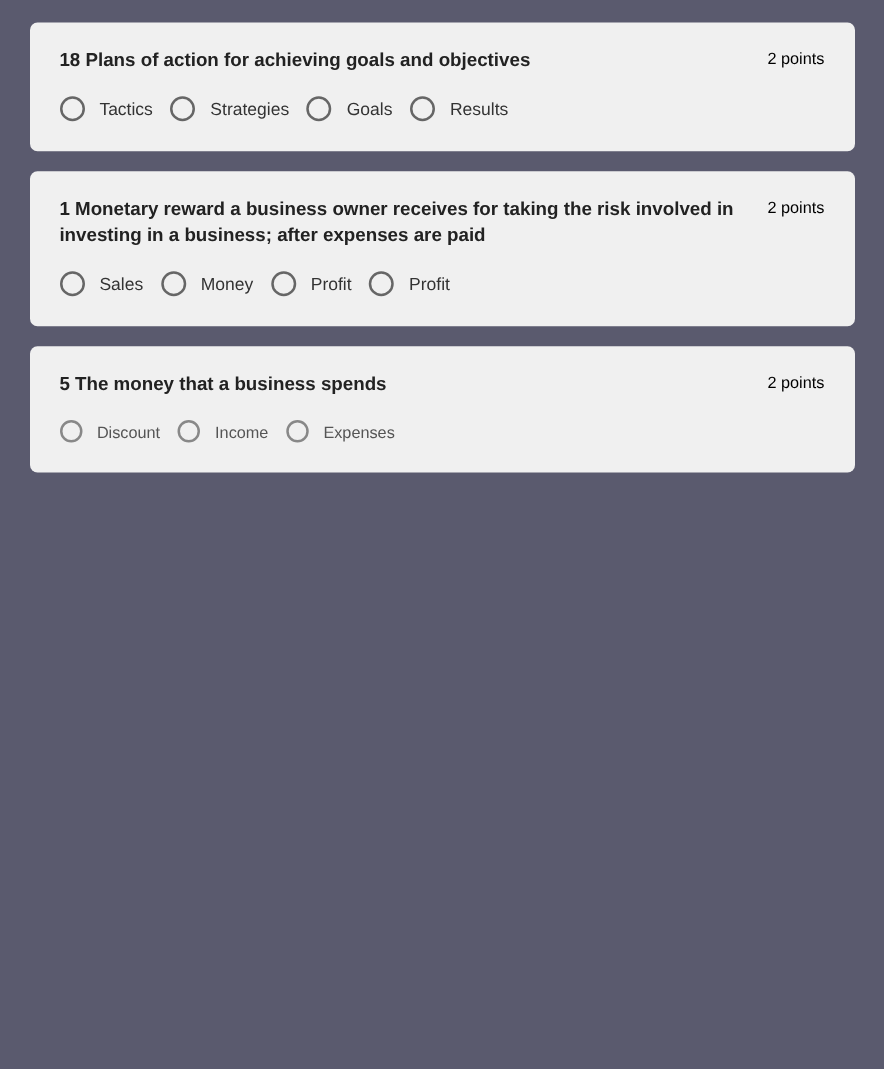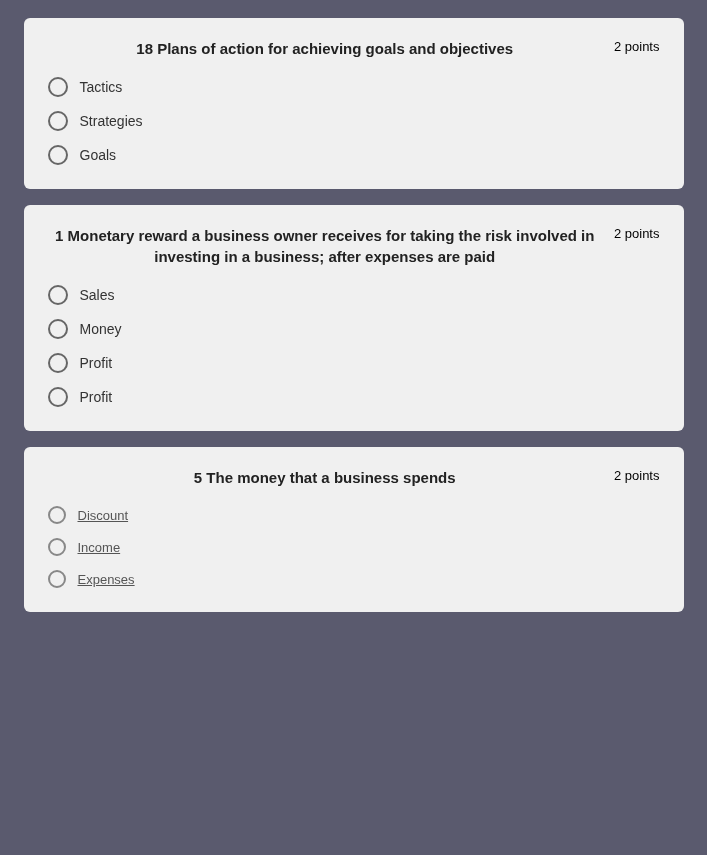--- a/index.html
+++ b/index.html
@@ -25,42 +25,41 @@
       margin: 8px 20px;
       padding: 20px 24px 24px 24px;
       width: 660px;
     }
 
     .question-header {
       display: flex;
       justify-content: space-between;
       align-items: flex-start;
       margin-bottom: 18px;
-      text-align: center;
     }
 
     .question-text {
       font-size: 15px;
       font-weight: 600;
       color: #222;
       flex: 1;
       line-height: 1.4;
     }
 
     .question-points {
       font-size: 13px;
       color: #000000;
       white-space: nowrap;
       margin-left: 12px;
       margin-top: 1px;
     }
 
     .option-list {
       display: flex;
-      flex-direction: column;
+      flex-direction: row;
       gap: 14px;
       margin-top: 6px;
     }
 
     .option-item {
       display: flex;
       align-items: center;
       gap: 12px;
       cursor: pointer;
     }
@@ -78,21 +77,20 @@
     }
 
     .option-label {
       font-size: 14px;
       color: #333;
     }
 
     .question-3 .option-label {
       font-size: 13px;
       color: #555;
-      text-decoration: underline;
     }
 
     .question-3 .radio-circle {
       border-color: #888;
       width: 18px;
       height: 18px;
     }
   </style>
 </head>
 <body>
@@ -108,20 +106,24 @@
       <div class="radio-circle"></div>
       <span class="option-label">Tactics</span>
     </div>
     <div class="option-item">
       <div class="radio-circle"></div>
       <span class="option-label">Strategies</span>
     </div>
     <div class="option-item">
       <div class="radio-circle"></div>
       <span class="option-label">Goals</span>
+    </div>
+    <div class="option-item">
+      <div class="radio-circle"></div>
+      <span class="option-label">Results</span>
     </div>
   </div>
 </div>
 
 <div class="question-card">
   <div class="question-header">
     <div class="question-text">1  Monetary reward a business owner receives for taking the risk involved in investing in a business; after expenses are paid</div>
     <div class="question-points">2 points</div>
   </div>
 

